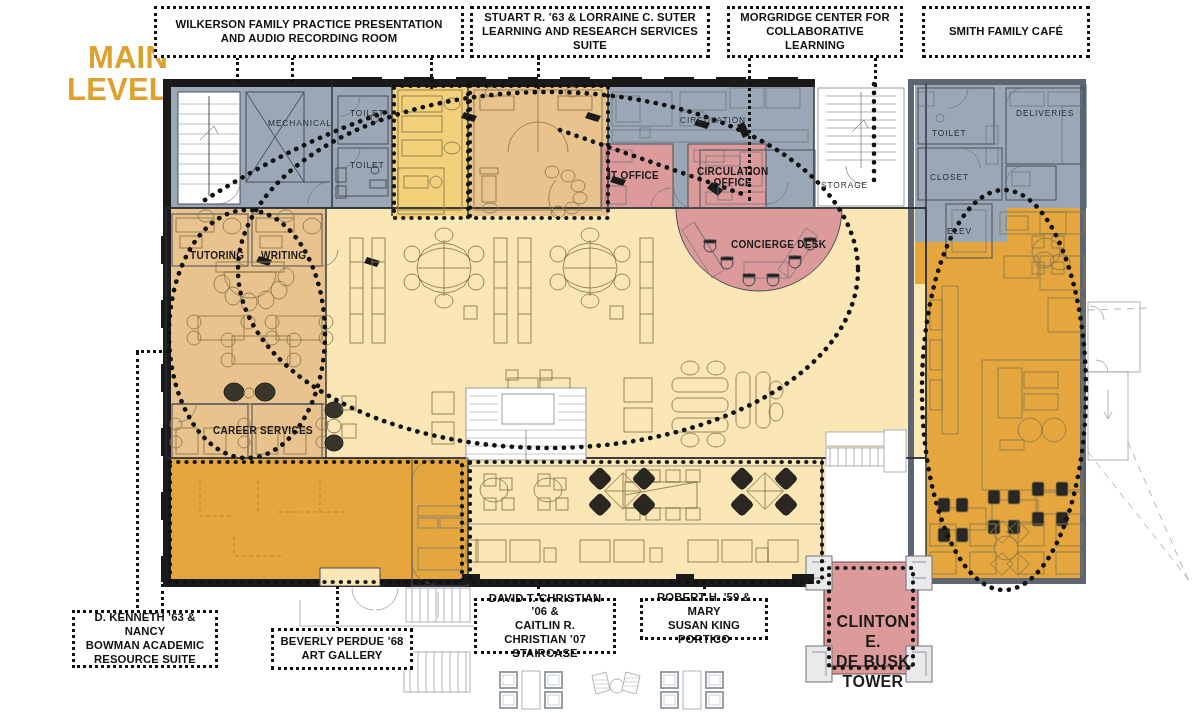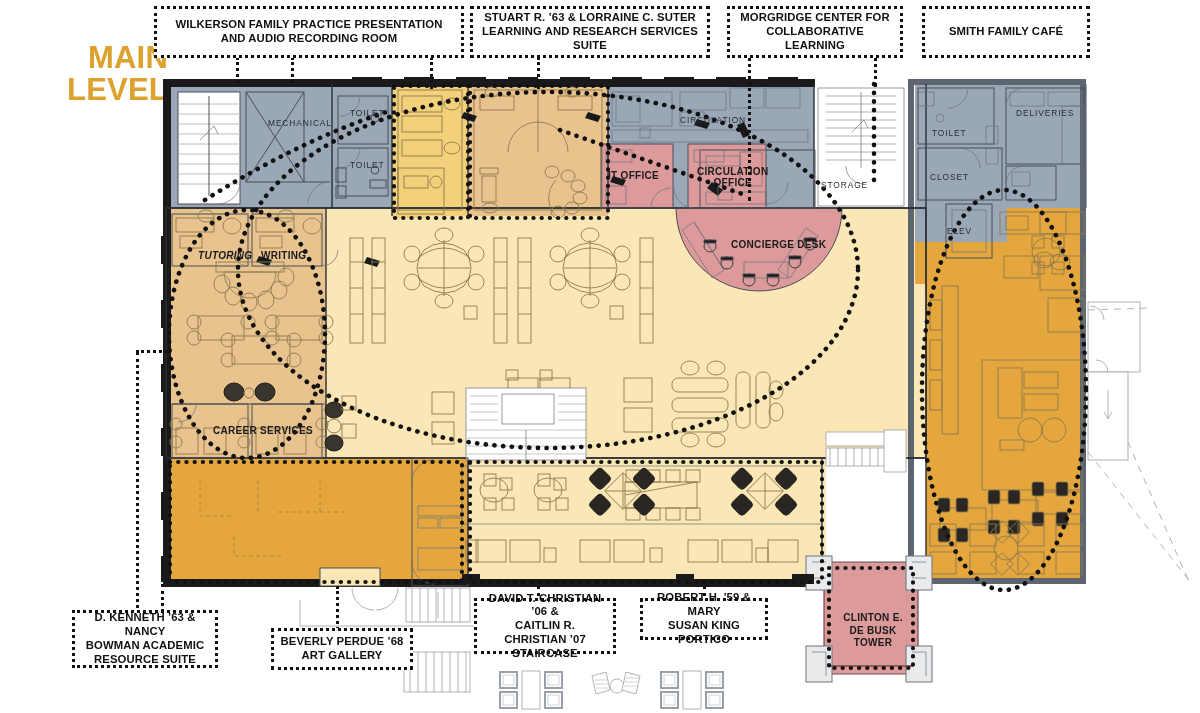--- a/index.html
+++ b/index.html
@@ -86,21 +86,21 @@
     position:absolute;
     font-family:"Liberation Sans", sans-serif;
     color:#1a1a1a;
     text-align:center;
     z-index:20;
     white-space:nowrap;
     pointer-events:none;
   }
   .rm-thin{font-weight:normal;font-size:8.4px;letter-spacing:.9px;color:#2a2d31;}
   .rm-bold{font-weight:bold;font-size:10px;letter-spacing:.3px;}
-  .rm-bold-lg{font-weight:bold;font-size:10px;letter-spacing:.3px;line-height:1.25;white-space:normal;}
+  .rm-bold-lg{font-weight:bold;font-size:16px;letter-spacing:.3px;line-height:1.25;white-space:normal;}
 </style>
 </head>
 <body>
 
 <div id="stage">
 
   <div class="level-title">
     <span>MAIN</span>
     <span>LEVEL</span>
   </div>
@@ -757,21 +757,21 @@
   <div class="rmlabel rm-thin" style="left:947px;top:226px;">ELEV</div>
   <div class="rmlabel rm-thin" style="left:1016px;top:108px;">DELIVERIES</div>
 
   <div class="rmlabel rm-bold" style="left:608px;top:170px;">IT OFFICE</div>
   <div class="rmlabel rm-bold" style="left:697px;top:166px;text-align:center;">
     <div>CIRCULATION</div>
     <div>OFFICE</div>
   </div>
   <div class="rmlabel rm-bold" style="left:731px;top:233px;margin-top:6px;">CONCIERGE DESK</div>
 
-  <div class="rmlabel rm-bold" style="left:198px;top:250px;font-style:italic;">TUTORING</div>
+  <div class="rmlabel rm-bold" style="left:190px;top:250px;">TUTORING</div>
   <div class="rmlabel rm-bold" style="left:261px;top:250px;">WRITING</div>
   <div class="rmlabel rm-bold" style="left:213px;top:425px;">CAREER  SERVICES</div>
 
   <div class="rmlabel rm-bold-lg" style="left:833px;top:612px;width:80px;">
     <div>CLINTON E.</div>
     <div>DE BUSK</div>
     <div>TOWER</div>
   </div>
 
   <div class="leader" style="left:236px;top:57px;height:26px;"></div>

